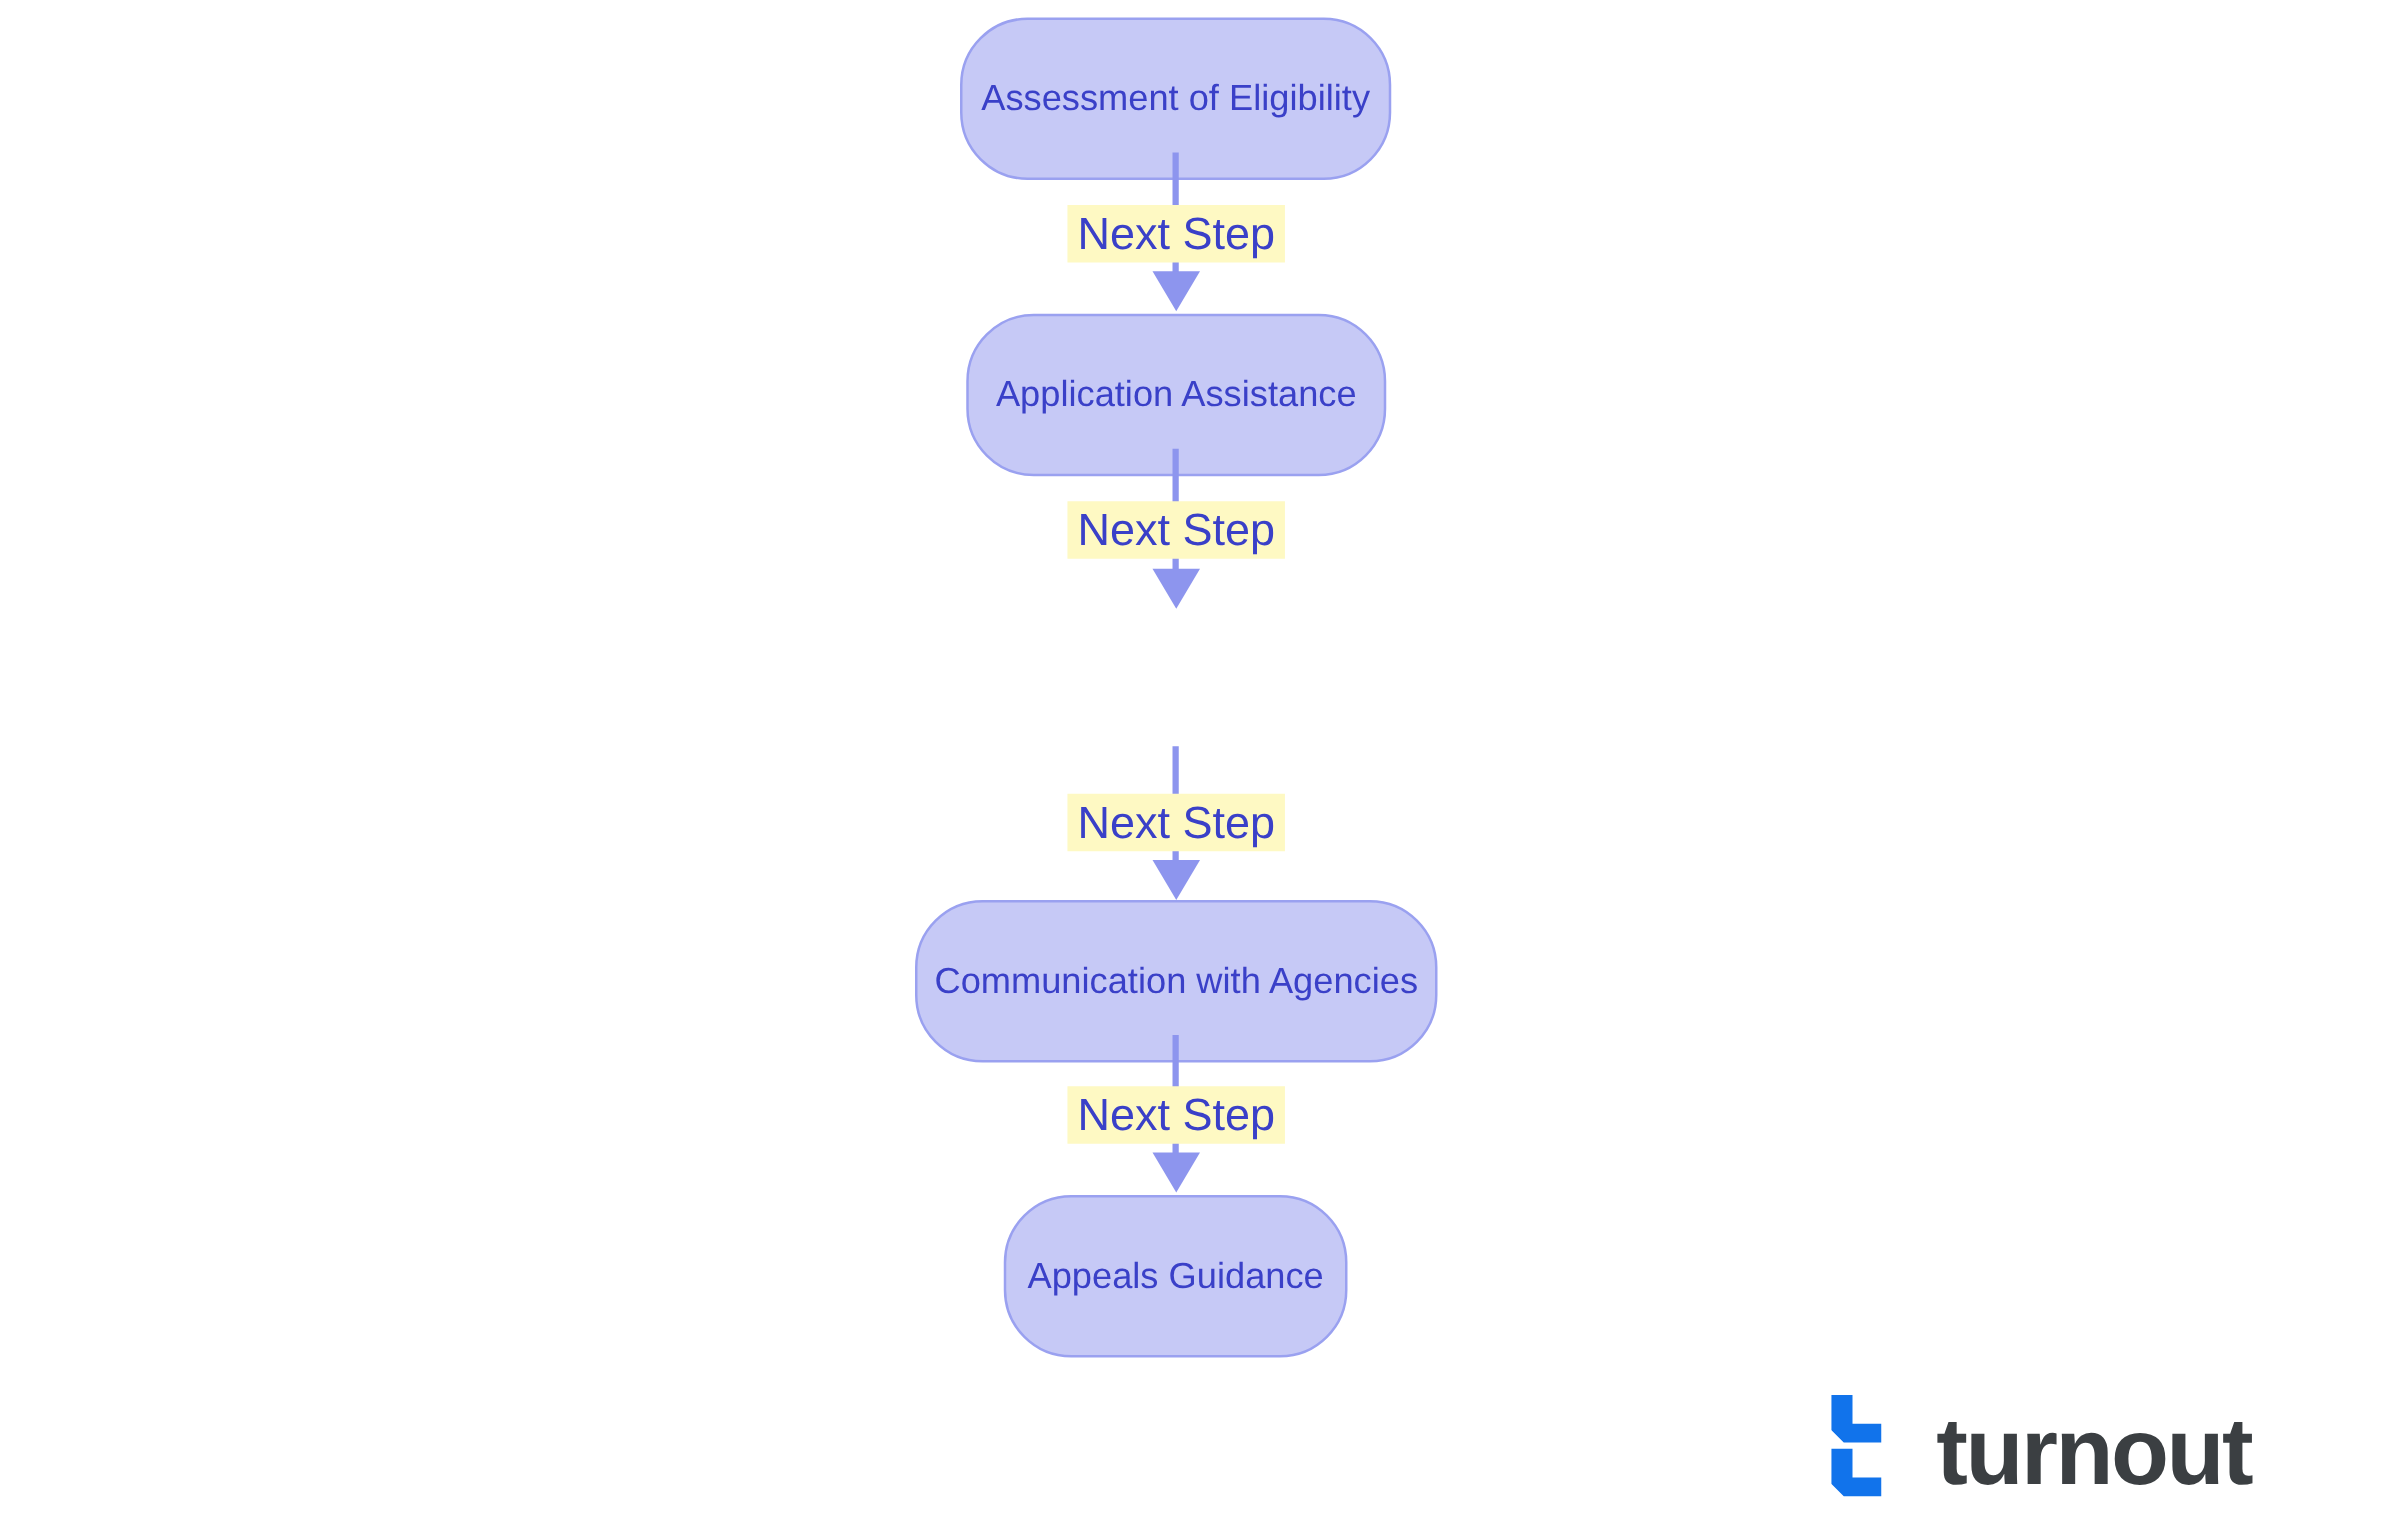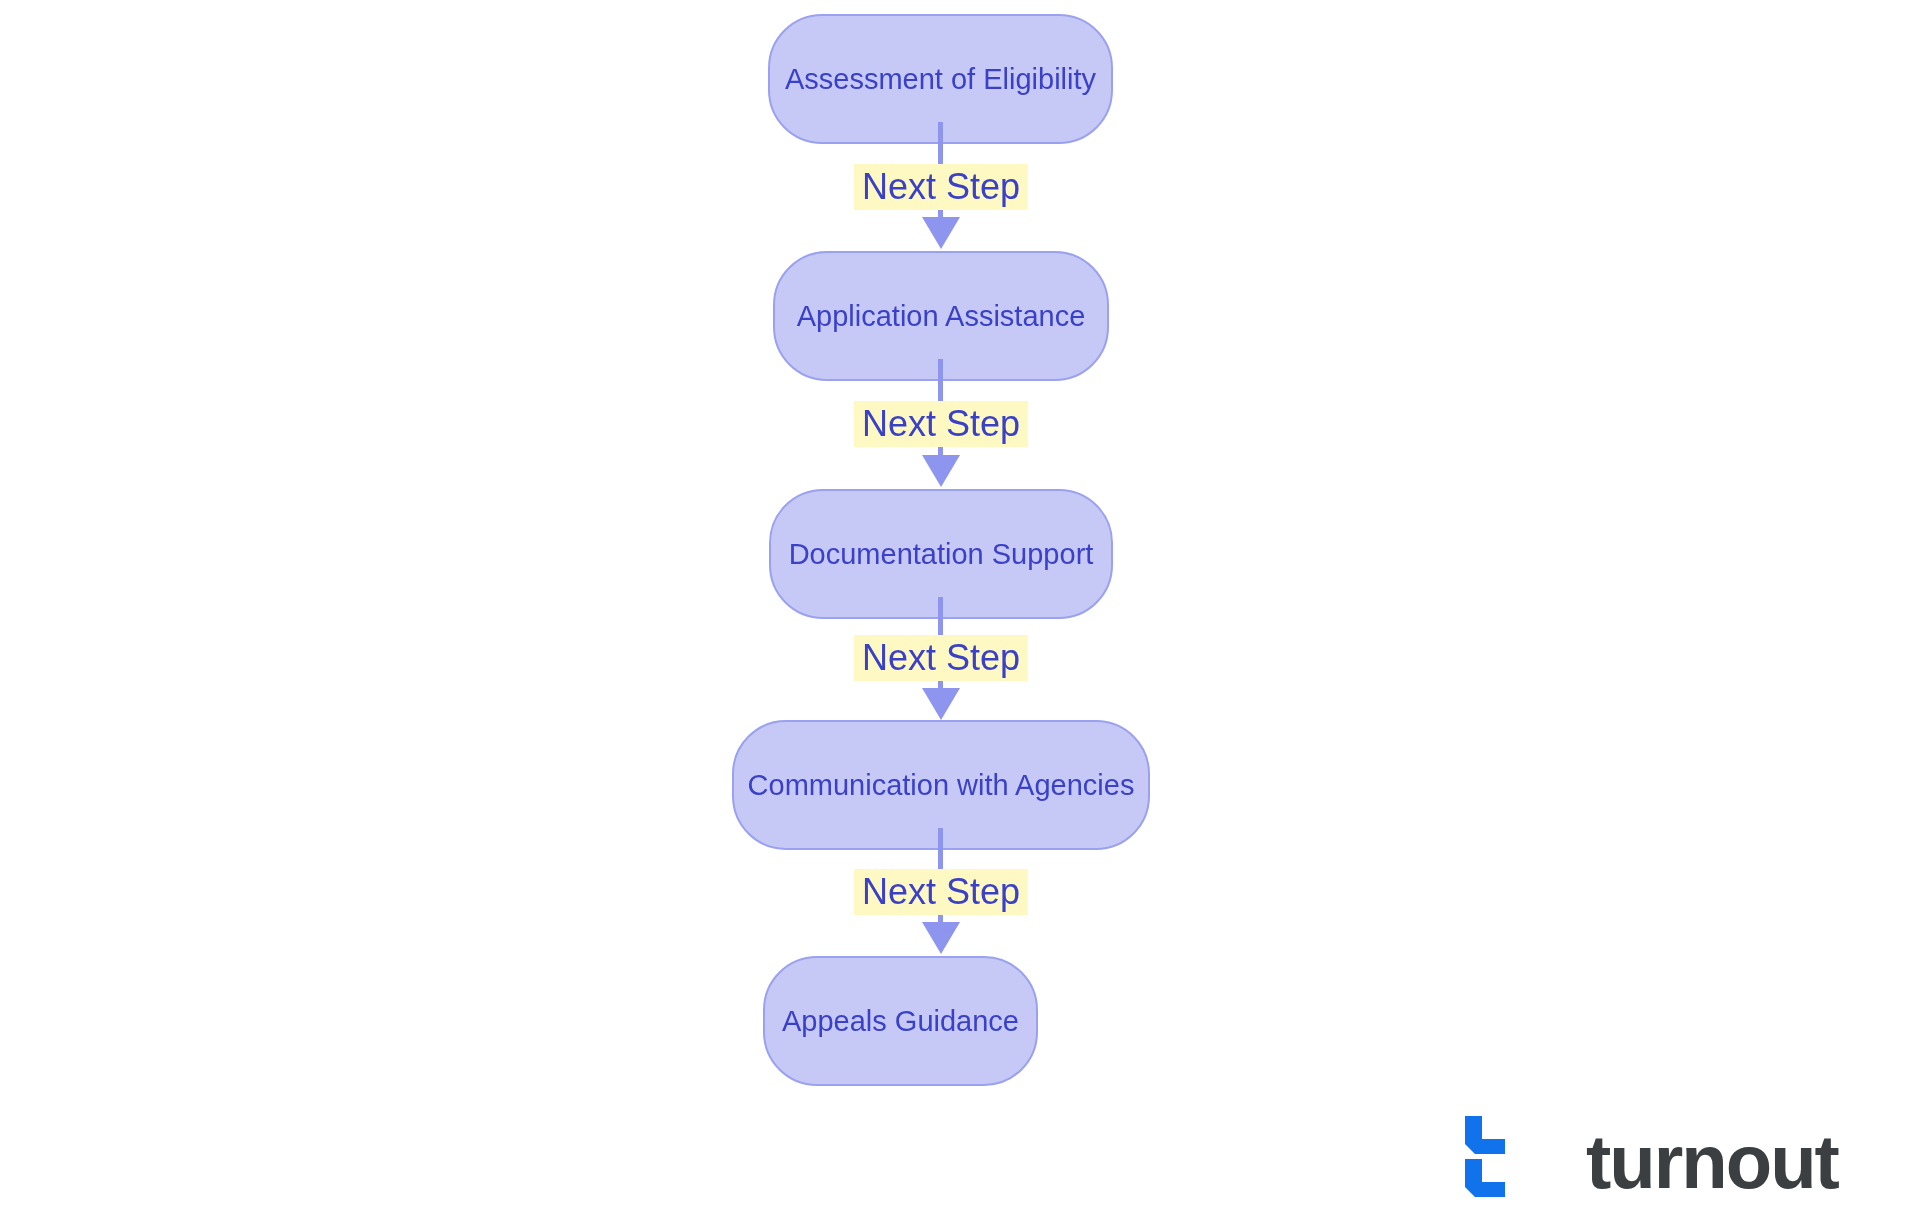--- a/index.html
+++ b/index.html
@@ -31,21 +31,21 @@
     align-items: center;
     justify-content: center;
     color: var(--node-text);
     font-size: 29px;
     white-space: nowrap;
   }
   .n0 { left: 768px; top: 14px;  width: 345px; }
   .n1 { left: 773px; top: 251px; width: 336px; text-align: right; }
   .n2 { left: 769px; top: 489px; width: 344px; }
   .n3 { left: 732px; top: 720px; width: 418px; }
-  .n4 { left: 763px; top: 956px; width: 275px; }
+  .n4 { left: 803px; top: 956px; width: 275px; }
 
   .edge-line {
     position: absolute;
     left: 938px;
     width: 5px;
     background: var(--edge-line);
   }
   .e0-line { top: 122px; height: 100px; }
   .e1-line { top: 359px; height: 101px; }
   .e2-line { top: 597px; height:  94px; }
@@ -79,21 +79,20 @@
   .e1-label { top: 424px; }
   .e2-label { top: 658px; }
   .e3-label { top: 892px; }
 
   .logo {
     position: absolute;
     left: 1465px;
     top: 1112px;
     display: flex;
     align-items: flex-start;
-    gap: 37px;
   }
   .logo-icon { display: block; margin-top: 4px; }
   .logo-text {
     margin-left: 42px;
     margin-top: 12px;
     font-size: 76px;
     font-weight: 700;
     letter-spacing: -2px;
     color: var(--logo-gray);
     line-height: 1;
@@ -102,23 +101,20 @@
 </head>
 <body>
 
 <div class="canvas">
 
   <div class="node n0">
     <span>Assessment of Eligibility</span>
   </div>
   <div class="node n1">
     <span>Application Assistance</span>
-  </div>
-  <div class="node n2">
-    <span>Documentation Support</span>
   </div>
   <div class="node n3">
     <span>Communication with Agencies</span>
   </div>
   <div class="node n4">
     <span>Appeals Guidance</span>
   </div>
 
   <div class="edge-line e0-line"></div>
   <div class="edge-arrow e0-arrow"></div>

